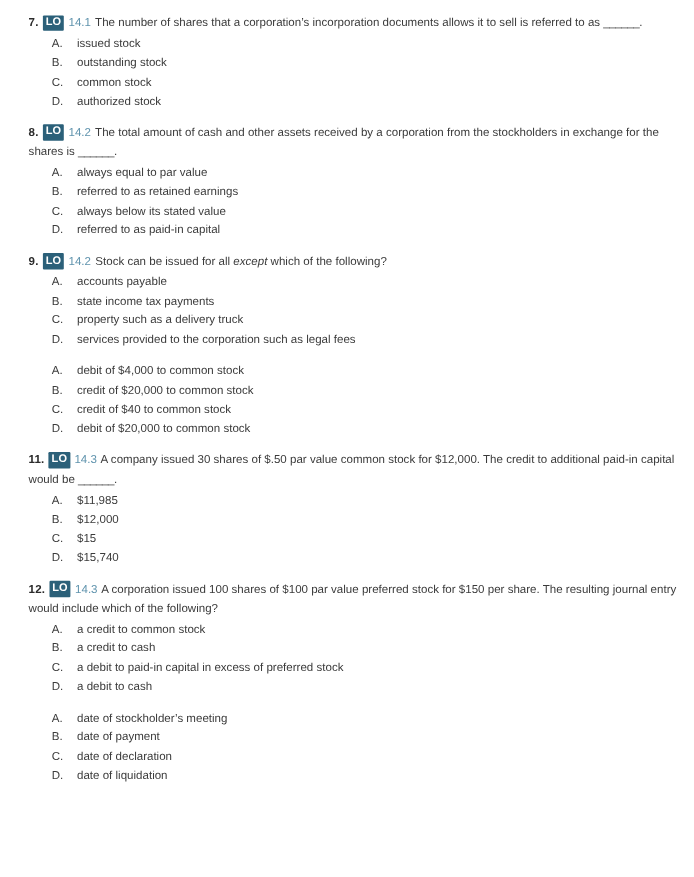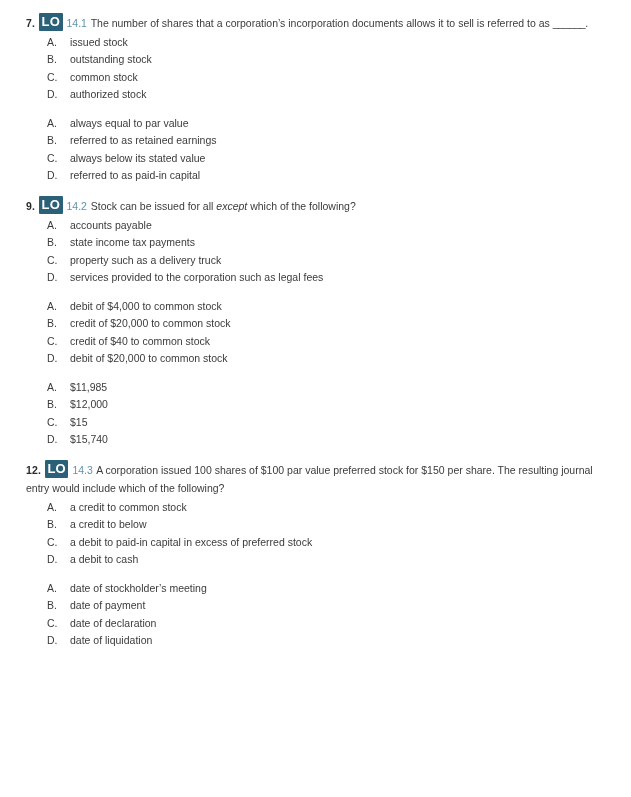--- a/index.html
+++ b/index.html
@@ -47,21 +47,21 @@
   .qnum {
     font-weight: bold;
     color: #2b2b2b;
     letter-spacing: 0.1px;
   }
 
   .lo-badge {
     display: inline-block;
     background: #2b6079;
     color: #ffffff;
-    font-size: 13px;
+    font-size: 10px;
     font-weight: bold;
     line-height: 1;
     padding: 2.2px 2.6px 2.4px 2.6px;
     border-radius: 1px;
     vertical-align: 1.2px;
     letter-spacing: 0.2px;
     margin: 0 1px 0 1px;
   }
 
   .lo-ref {
@@ -122,20 +122,21 @@
             <span class="opt-letter">C.</span>
             <span class="opt-text">common stock</span>
           </li>
           <li class="option">
             <span class="opt-letter">D.</span>
             <span class="opt-text">authorized stock</span>
           </li>
         </ul>
       </div>
       <div class="question">
+        <p class="qstem"><span class="qnum">8.</span> <span class="lo-badge">LO</span> <span class="lo-ref">14.2</span> <span class="qtext">The total amount of cash and other assets received by a corporation from the stockholders in exchange for the shares is </span><span class="blank">______</span><span class="qtext">.</span></p>
         <ul class="options">
           <li class="option">
             <span class="opt-letter">A.</span>
             <span class="opt-text">always equal to par value</span>
           </li>
           <li class="option">
             <span class="opt-letter">B.</span>
             <span class="opt-text">referred to as retained earnings</span>
           </li>
           <li class="option">
@@ -183,20 +184,21 @@
             <span class="opt-letter">C.</span>
             <span class="opt-text">credit of $40 to common stock</span>
           </li>
           <li class="option">
             <span class="opt-letter">D.</span>
             <span class="opt-text">debit of $20,000 to common stock</span>
           </li>
         </ul>
       </div>
       <div class="question">
+        <p class="qstem"><span class="qnum">11.</span> <span class="lo-badge">LO</span> <span class="lo-ref">14.3</span> <span class="qtext">A company issued 30 shares of $.50 par value common stock for $12,000. The credit to additional paid-in capital would be </span><span class="blank">______</span><span class="qtext">.</span></p>
         <ul class="options">
           <li class="option">
             <span class="opt-letter">A.</span>
             <span class="opt-text">$11,985</span>
           </li>
           <li class="option">
             <span class="opt-letter">B.</span>
             <span class="opt-text">$12,000</span>
           </li>
           <li class="option">
@@ -211,21 +213,21 @@
       </div>
       <div class="question">
         <p class="qstem"><span class="qnum">12.</span> <span class="lo-badge">LO</span> <span class="lo-ref">14.3</span> <span class="qtext">A corporation issued 100 shares of $100 par value preferred stock for $150 per share. The resulting journal entry would include which of the following?</span></p>
         <ul class="options">
           <li class="option">
             <span class="opt-letter">A.</span>
             <span class="opt-text">a credit to common stock</span>
           </li>
           <li class="option">
             <span class="opt-letter">B.</span>
-            <span class="opt-text">a credit to below</span>
+            <span class="opt-text">a credit to cash</span>
           </li>
           <li class="option">
             <span class="opt-letter">C.</span>
             <span class="opt-text">a debit to paid-in capital in excess of preferred stock</span>
           </li>
           <li class="option">
             <span class="opt-letter">D.</span>
             <span class="opt-text">a debit to cash</span>
           </li>
         </ul>

